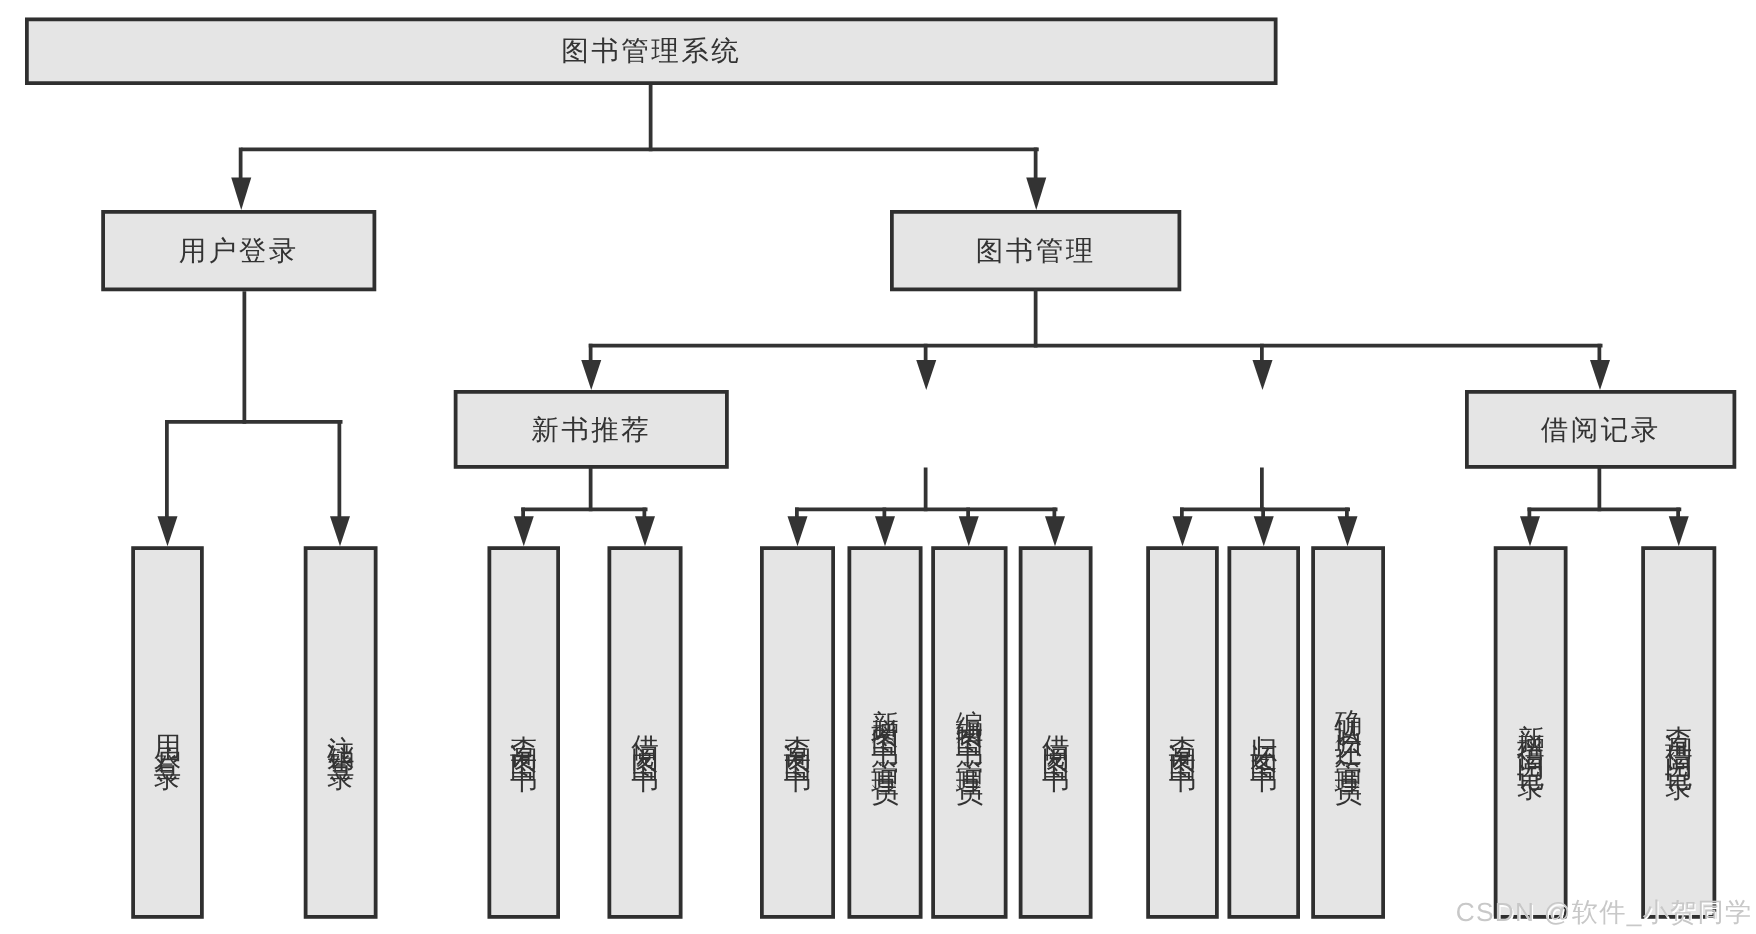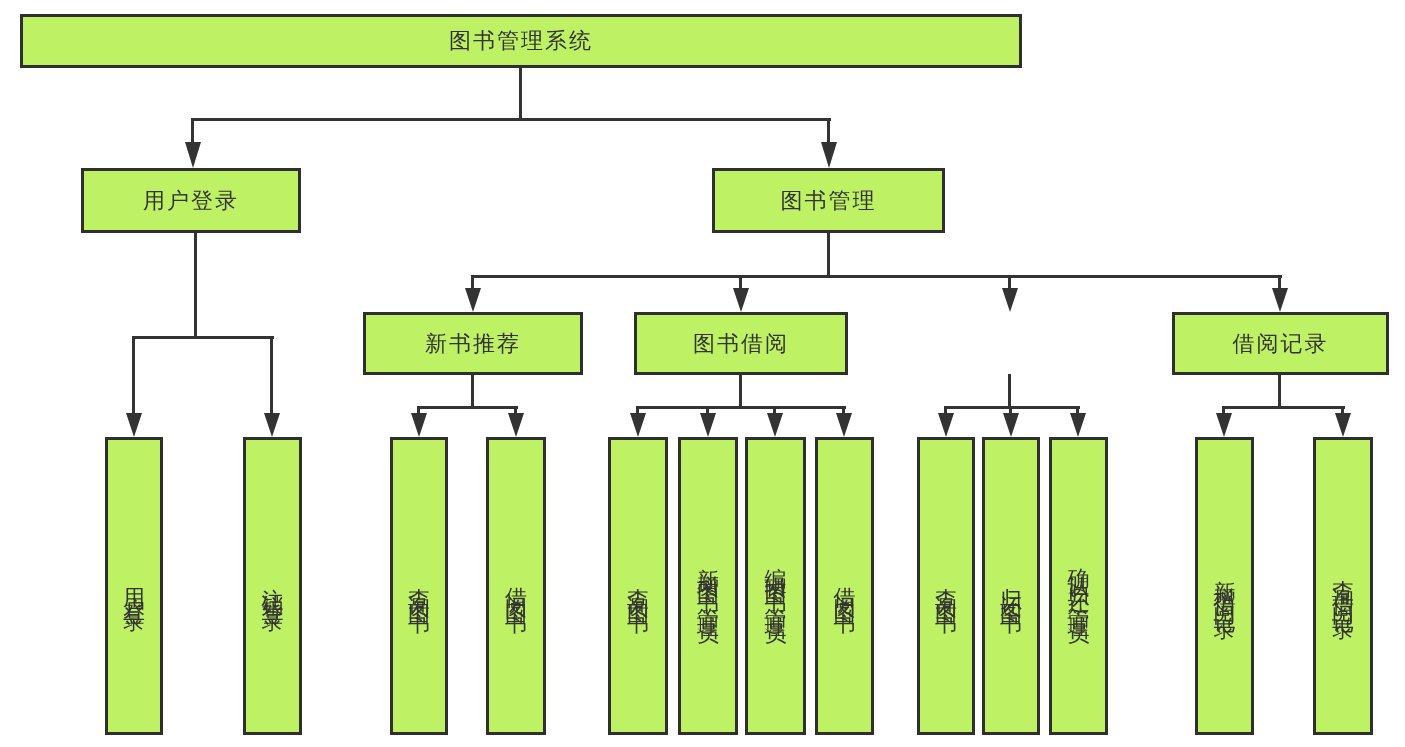--- a/index.html
+++ b/index.html
@@ -1,21 +1,21 @@
 <!DOCTYPE html>
 <html><head>
 <meta charset="utf-8">
 <style>
   html,body{margin:0;padding:0;background:#ffffff;}
   #canvas{
     position:relative;width:1405px;height:747px;background:#ffffff;overflow:hidden;
     font-family:"Liberation Sans","DejaVu Sans",sans-serif;
   }
   .box{
-    position:absolute;background:#bef264;border:3px solid #2f2f2f;box-sizing:border-box;
+    position:absolute;background:#e5e5e5;border:3px solid #2f2f2f;box-sizing:border-box;
     display:flex;align-items:center;justify-content:center;
     font-size:22px;color:#333333;letter-spacing:2px;white-space:nowrap;
   }
   .leaf{
     writing-mode:vertical-rl;text-orientation:mixed;
     letter-spacing:8px;line-height:1;white-space:normal;
   }
   .vline{position:absolute;width:3px;background:#333333;}
   .hline{position:absolute;height:3px;background:#333333;}
   .arrow{
@@ -36,21 +36,20 @@
 <div id="canvas">
 
   <div class="box" style="left:20px;top:14px;width:1002px;height:54px;">图书管理系统</div>
 
   <div class="box" style="left:81px;top:168px;width:220px;height:65px;">用户登录</div>
 
   <div class="box" style="left:712px;top:168px;width:233px;height:65px;">图书管理</div>
 
   <div class="box" style="left:363px;top:312px;width:220px;height:63px;">新书推荐</div>
 
-  <div class="box" style="left:634px;top:312px;width:214px;height:63px;">图书借阅</div>
 
 
   <div class="box" style="left:1172px;top:312px;width:217px;height:63px;">借阅记录</div>
 
   <div class="box leaf" style="left:105px;top:437px;width:58px;height:298px;">用户登录</div>
 
   <div class="box leaf" style="left:243px;top:437px;width:59px;height:298px;">注销登录</div>
 
   <div class="box leaf" style="left:390px;top:437px;width:58px;height:298px;">查询图书</div>
 
@@ -123,14 +122,15 @@
   <div class="arrow" style="left:630px;top:413px;"></div>
   <div class="arrow" style="left:700px;top:413px;"></div>
   <div class="arrow" style="left:767px;top:413px;"></div>
   <div class="arrow" style="left:836px;top:413px;"></div>
   <div class="arrow" style="left:938px;top:413px;"></div>
   <div class="arrow" style="left:1003px;top:413px;"></div>
   <div class="arrow" style="left:1070px;top:413px;"></div>
   <div class="arrow" style="left:1216px;top:413px;"></div>
   <div class="arrow" style="left:1335px;top:413px;"></div>
 
+  <div class="watermark">CSDN @软件_小贺同学</div>
 
 </div>
 
 </body></html>

